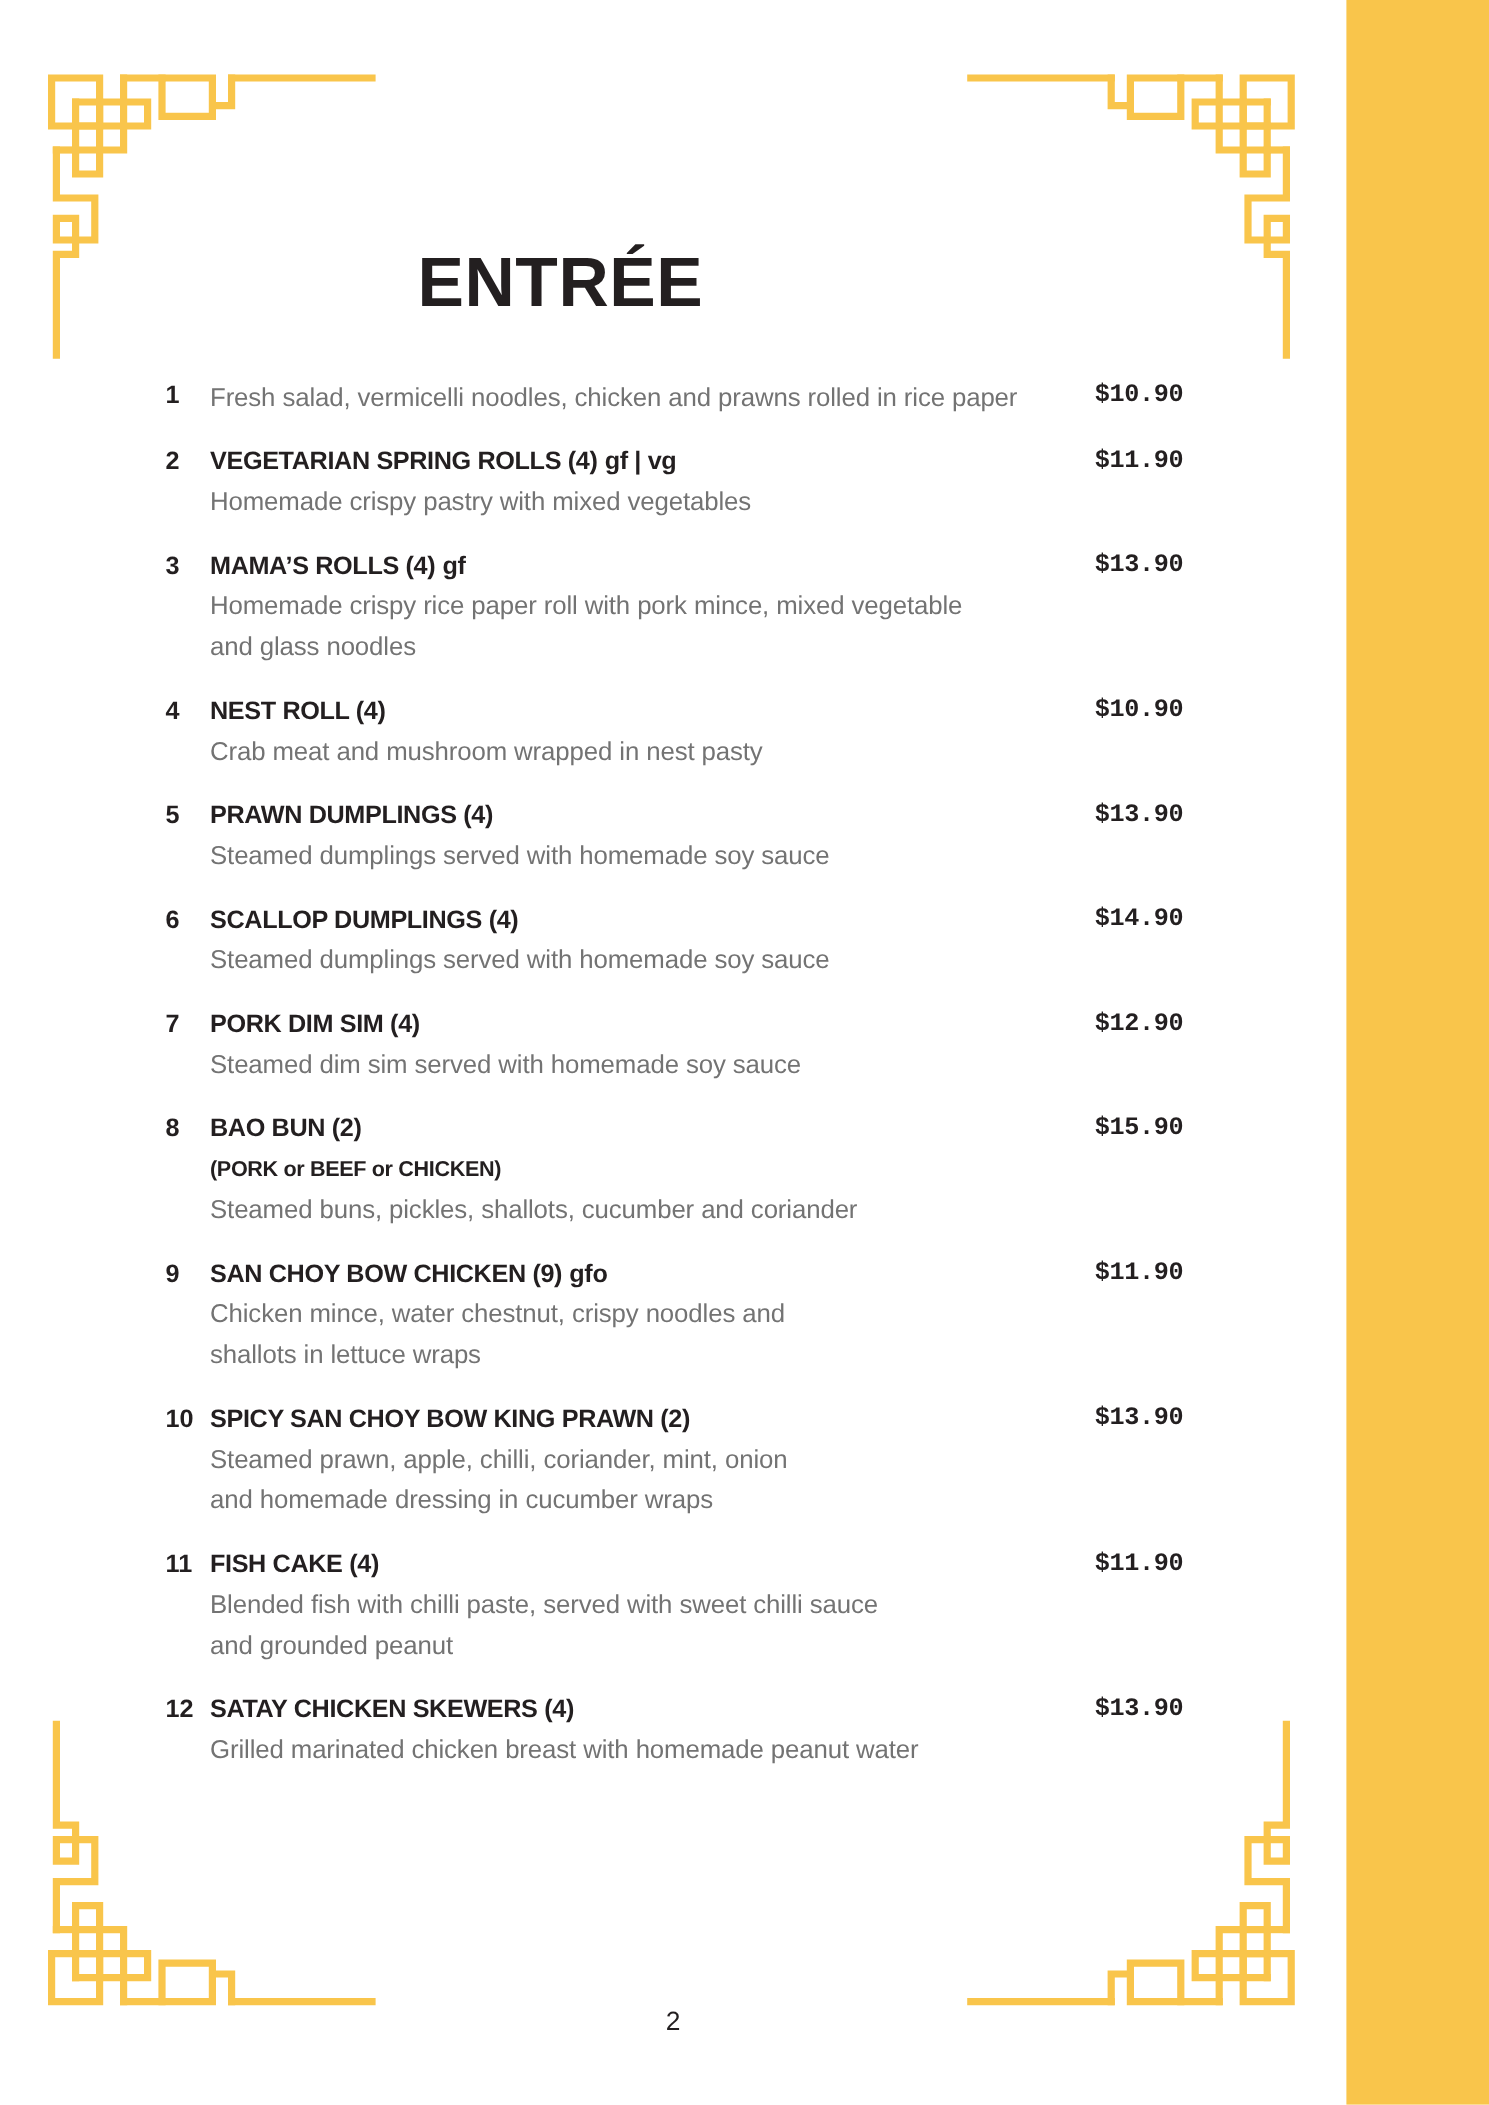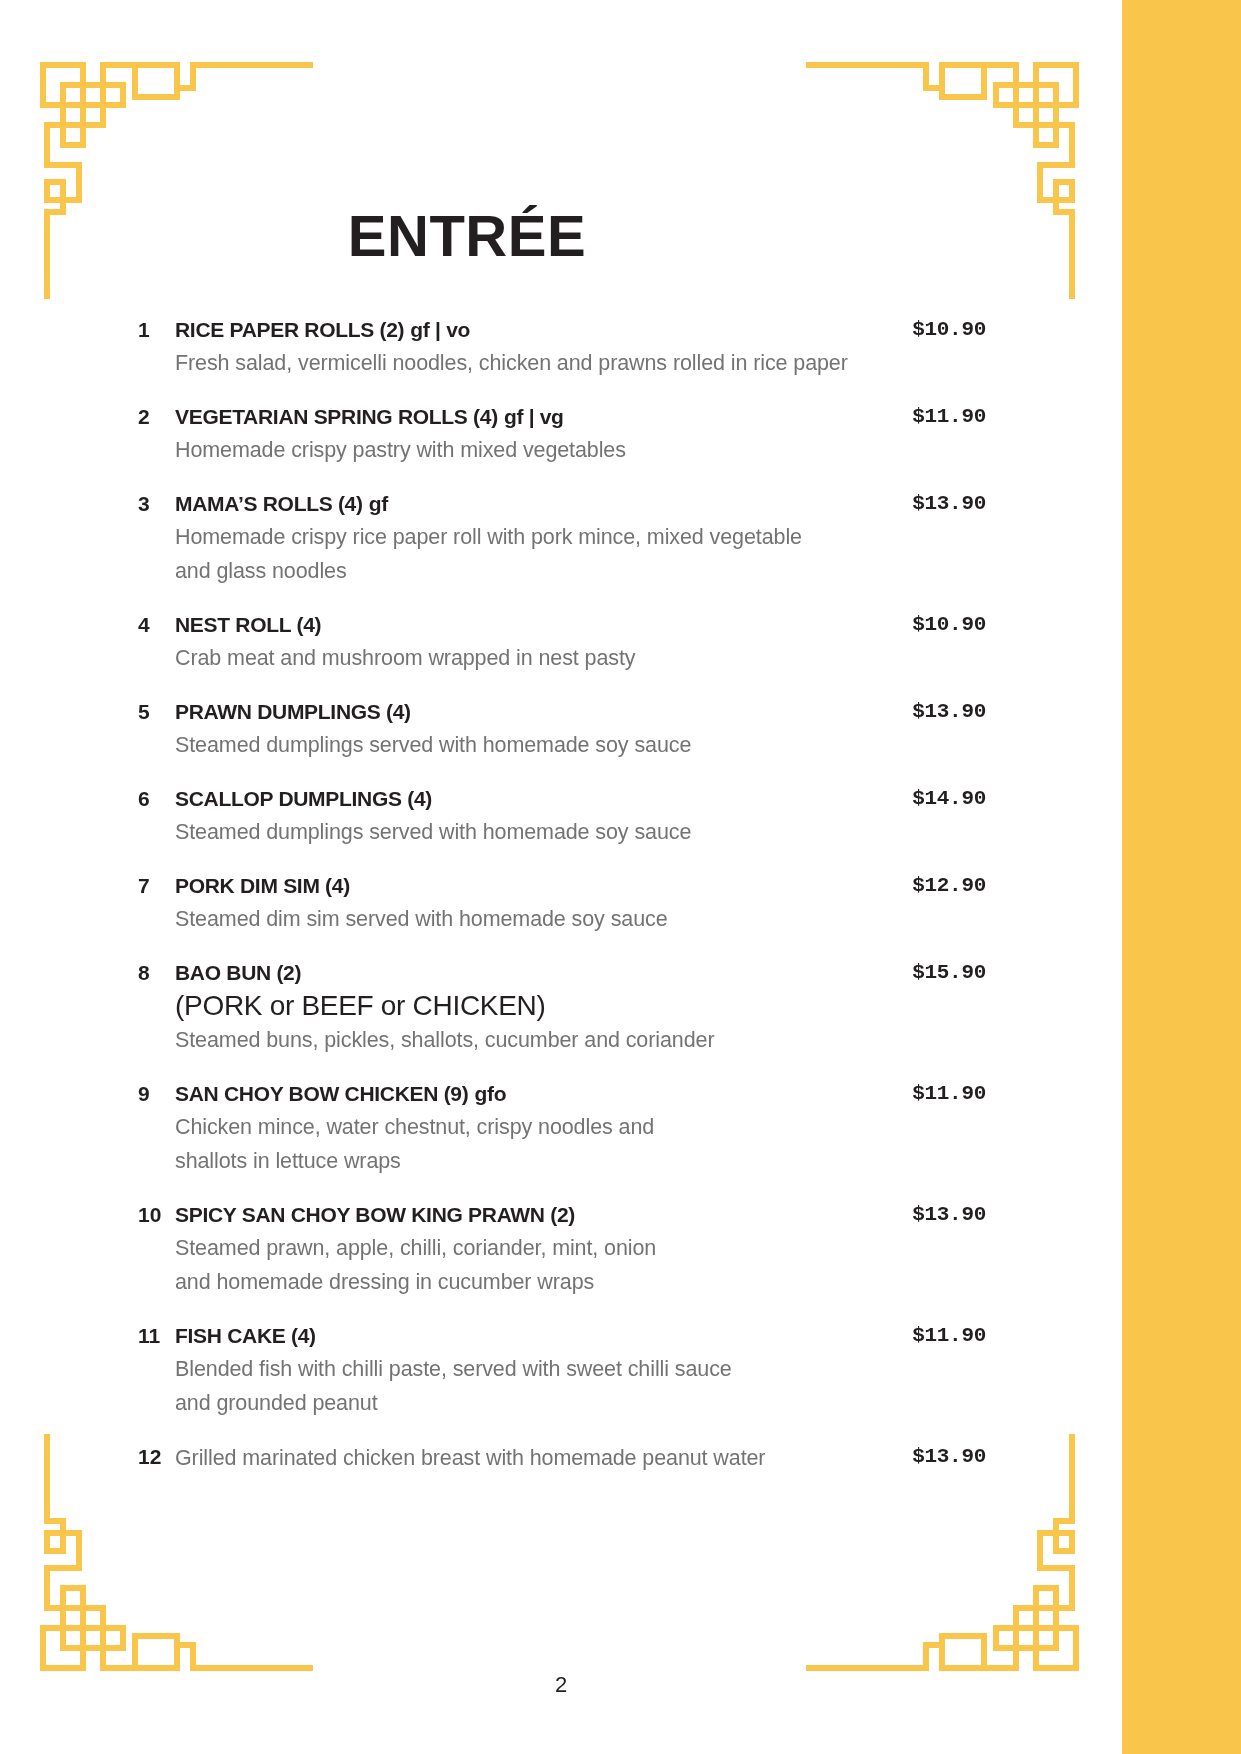--- a/index.html
+++ b/index.html
@@ -23,21 +23,21 @@
     position: absolute; left: 0; width: 934px; top: 168px;
     text-align: center; font-size: 58px; font-weight: 700; letter-spacing: 0.5px;
     line-height: 1;
   }
   .menu { position: absolute; left: 138px; top: 314px; width: 848px; }
   .item { position: relative; margin-bottom: 21px; }
   .item .num { position: absolute; left: 0; top: 0; font-size: 21px; font-weight: 700; line-height: 32px; }
   .item .body { margin-left: 37px; }
   .item .name { font-size: 21px; font-weight: 700; line-height: 32px; letter-spacing: -0.3px; }
   .item .name .tags { margin-left: 6px; }
-  .item .sub { font-size: 28px; font-weight: 400; line-height: 34px; letter-spacing: -0.3px; }
+  .item .sub { font-size: 18px; font-weight: 700; line-height: 34px; letter-spacing: -0.3px; }
   .item .desc { font-size: 21.5px; line-height: 34px; font-weight: 400; letter-spacing: -0.1px; color: #737373; }
   .item .price {
     position: absolute; right: 0; top: 0; font-size: 21px; font-weight: 700; line-height: 32px; letter-spacing: -0.3px; font-family: Liberation Mono, monospace;
   }
   .page-num {
     position: absolute; left: 0; width: 1122px; top: 1672px; text-align: center;
     font-size: 22px; color: #231f20;
   }
 </style>
 </head>
@@ -101,21 +101,20 @@
     <path d="M17 85 L17 125 L49 125 L49 160 L17 160 L17 142 L33 142 L33 172 L17 172 L17 256"></path>
   </svg>
 </div>
 
 <h1 class="title">ENTRÉE</h1>
 
 <div class="menu" id="menu">
     <div class="item">
       <span class="num">1</span>
       <div class="body">
-        <div class="name"><span>RICE PAPER ROLLS (2)</span><span class="tags">gf | vo</span></div>
         <div class="desc">Fresh salad, vermicelli noodles, chicken and prawns rolled in rice paper</div>
       </div>
       <span class="price">$10.90</span>
     </div>
     <div class="item">
       <span class="num">2</span>
       <div class="body">
         <div class="name"><span>VEGETARIAN SPRING ROLLS (4)</span><span class="tags">gf | vg</span></div>
         <div class="desc">Homemade crispy pastry with mixed vegetables</div>
       </div>
@@ -194,19 +193,20 @@
       <div class="body">
         <div class="name"><span>FISH CAKE (4)</span></div>
         <div class="desc">Blended fish with chilli paste, served with sweet chilli sauce</div>
         <div class="desc">and grounded peanut</div>
       </div>
       <span class="price">$11.90</span>
     </div>
     <div class="item">
       <span class="num">12</span>
       <div class="body">
+        <div class="name"><span>SATAY CHICKEN SKEWERS (4)</span></div>
         <div class="desc">Grilled marinated chicken breast with homemade peanut water</div>
       </div>
       <span class="price">$13.90</span>
     </div>
   </div>
 
 <div class="page-num">2</div>
 
 </body></html>

